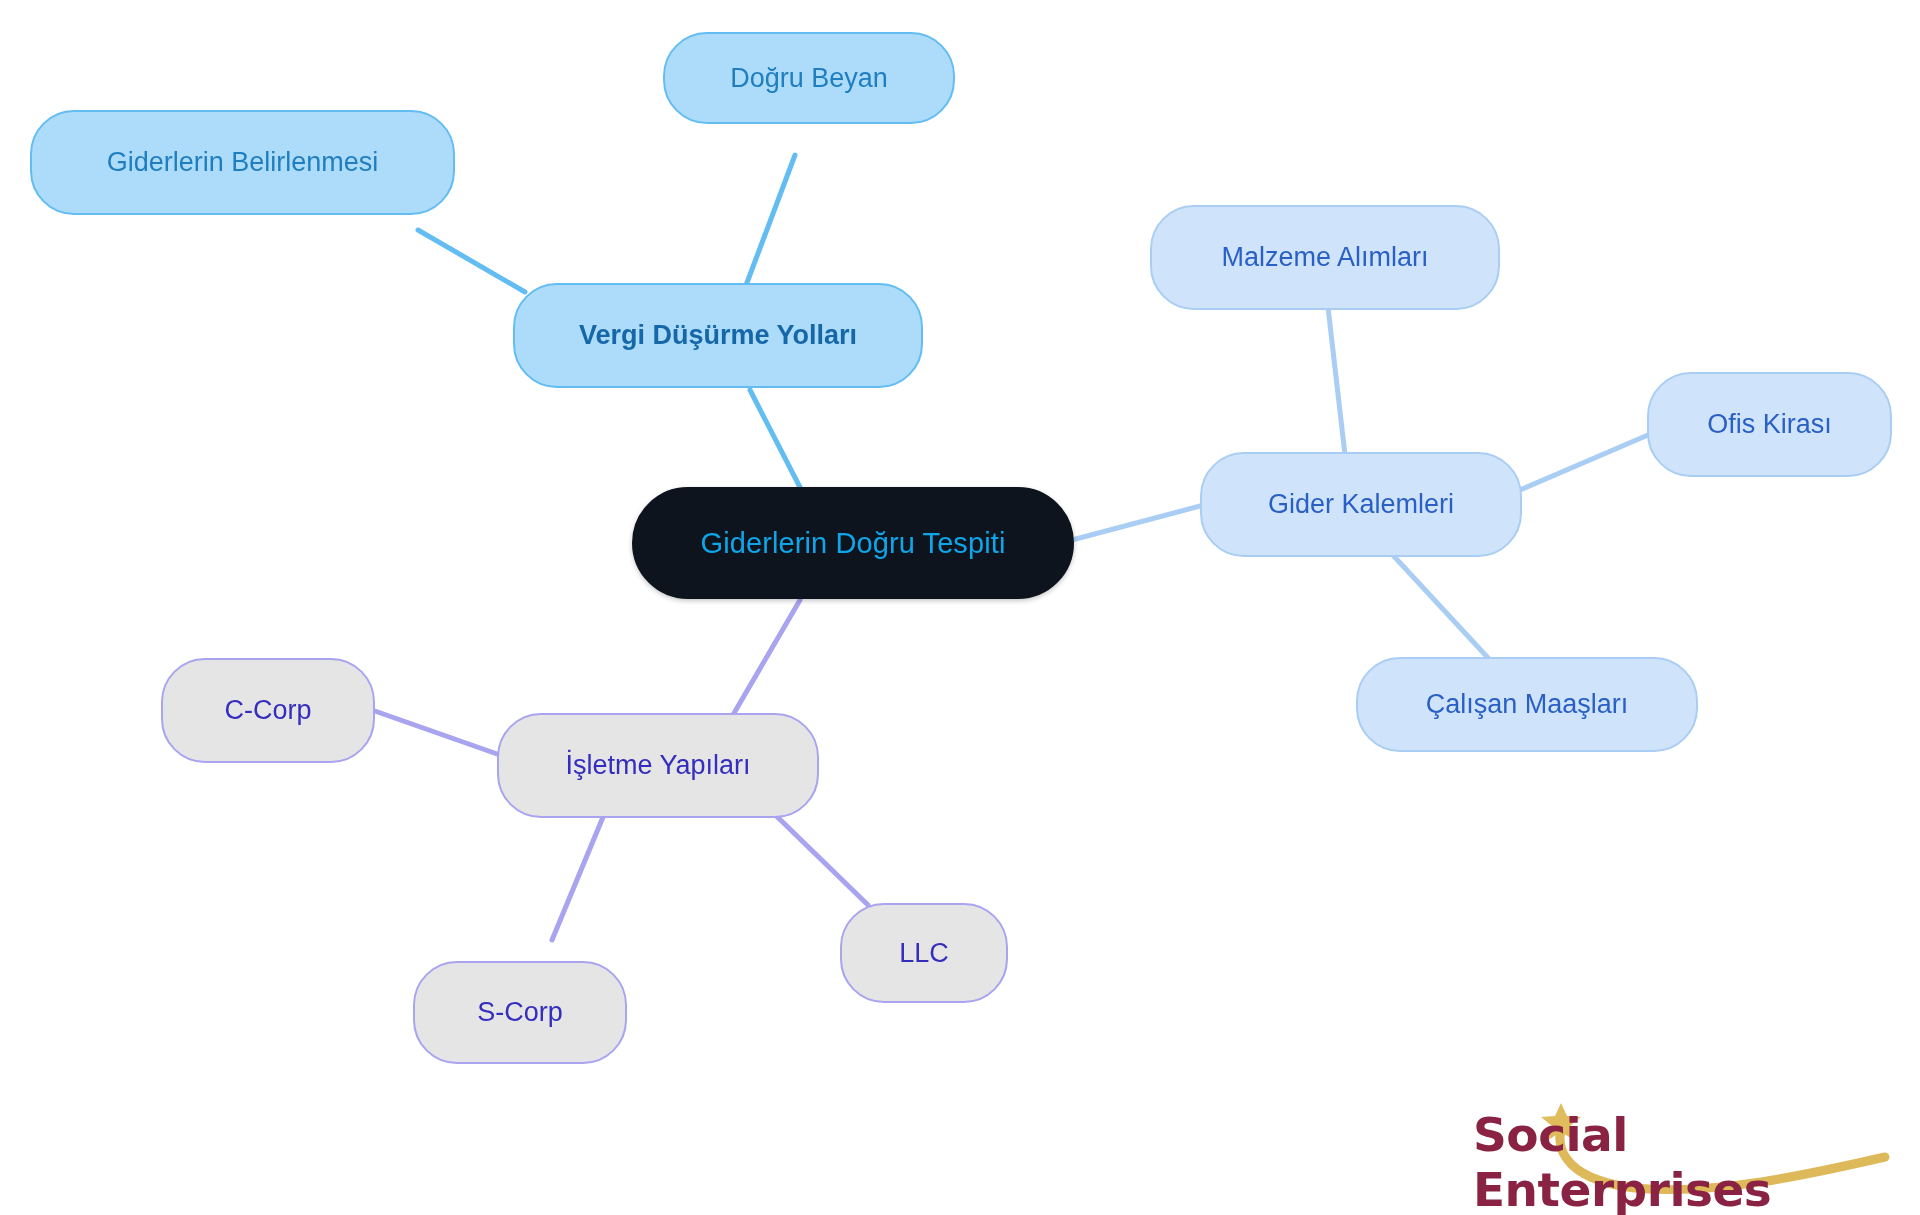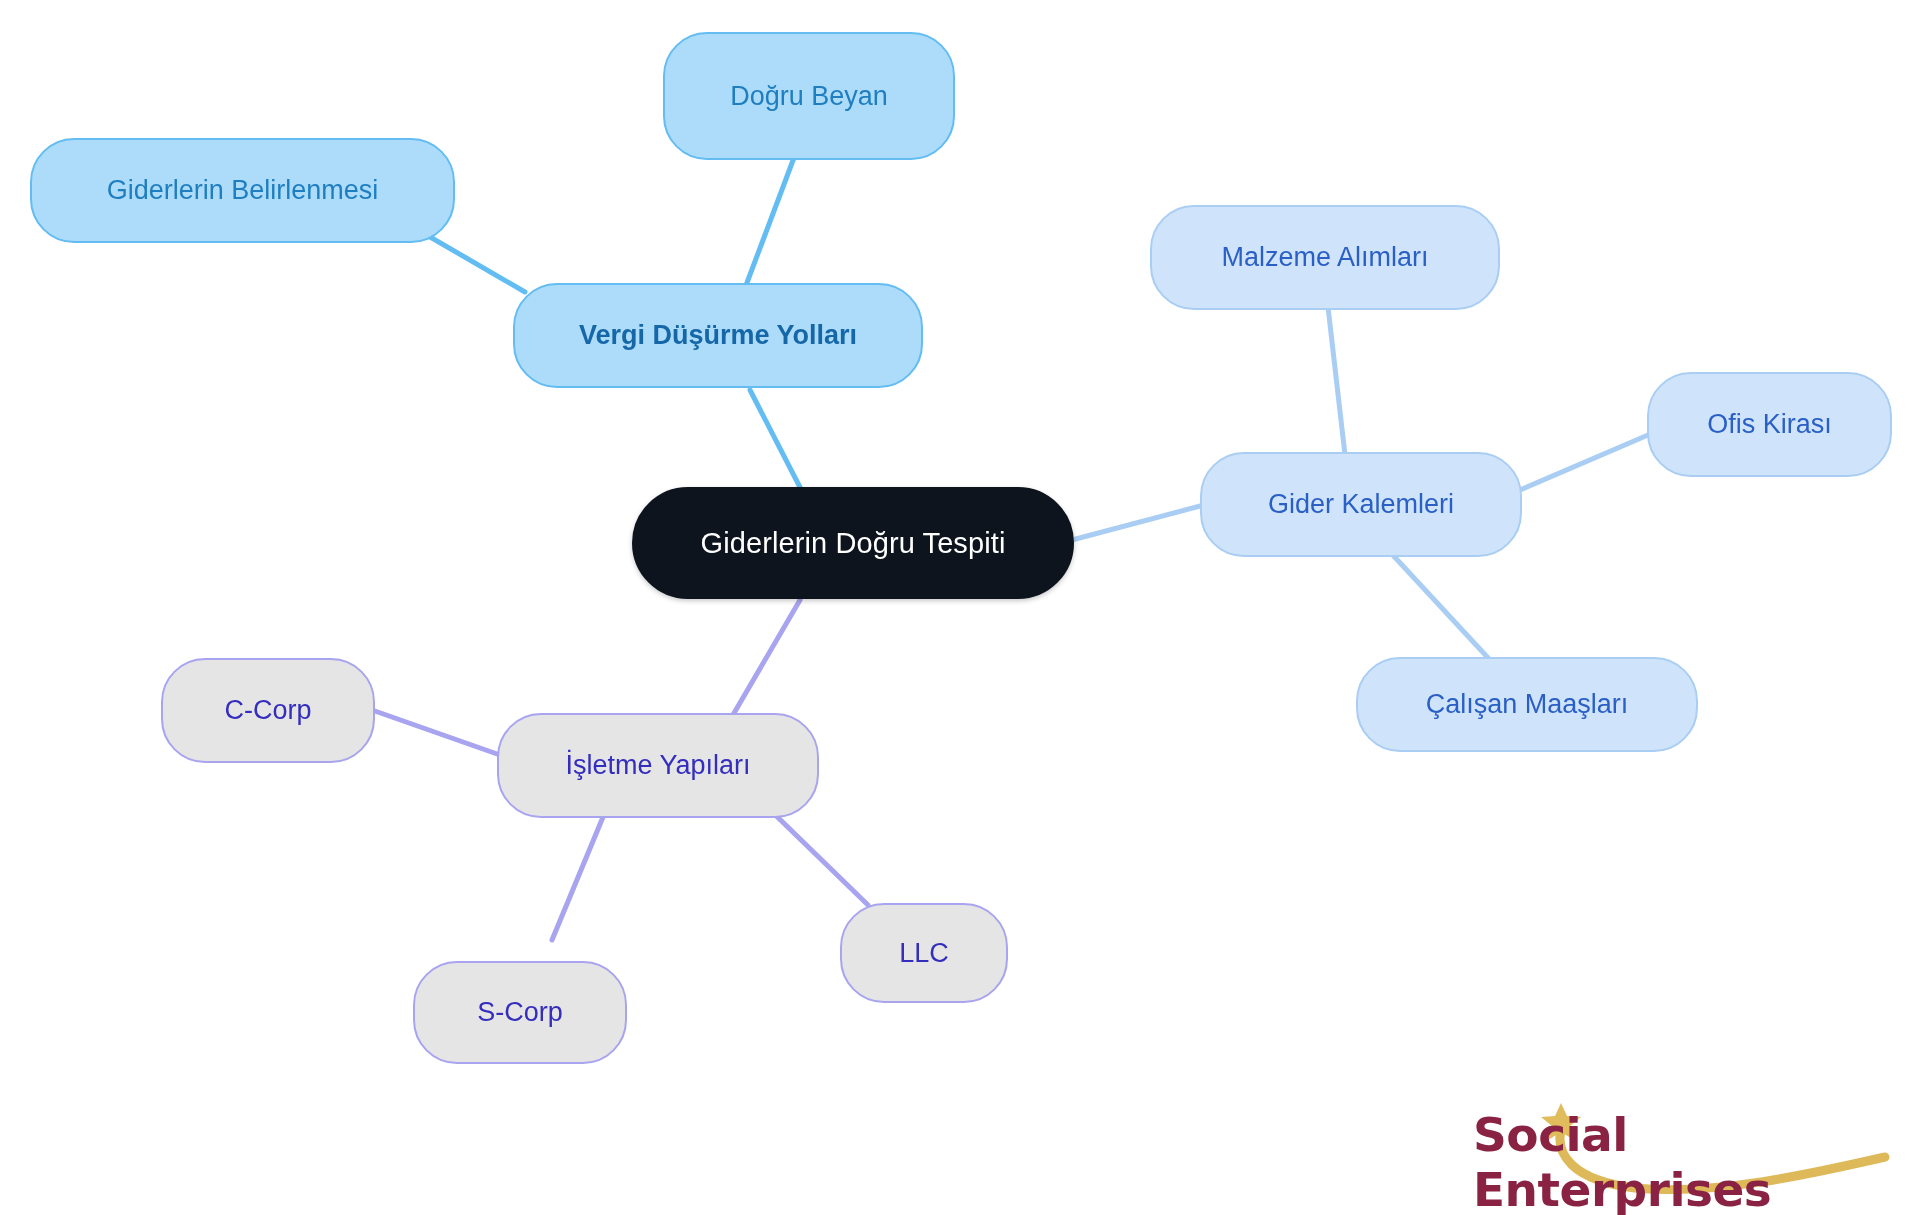--- a/index.html
+++ b/index.html
@@ -33,21 +33,21 @@
     justify-content: center;
     text-align: center;
     white-space: nowrap;
     border-style: solid;
     border-width: 2px;
     z-index: 5;
   }
   .node-root {
     background: #0d141d;
     border-color: #0d141d;
-    color: #ffffff;
+    color: #0ea5e9;
     border-radius: 56px;
     font-size: 29px;
     letter-spacing: 0.1px;
     box-shadow: 0 2px 5px rgba(0,0,0,0.22);
   }
   .node-blue-mid {
     background: #addcfb;
     border-color: #63bdf2;
     color: #1667a8;
     border-radius: 44px;
@@ -125,25 +125,25 @@
   </svg>
 
   <div class="node node-root" style="left:632px; top:487px; width:442px; height:112px;">
     <span>Giderlerin Doğru Tespiti</span>
   </div>
 
   <div class="node node-blue-mid" style="left:513px; top:283px; width:410px; height:105px;">
     <span>Vergi Düşürme Yolları</span>
   </div>
 
-  <div class="node node-blue-leaf" style="left:30px; top:110px; width:425px; height:105px;margin-top:28px;">
+  <div class="node node-blue-leaf" style="left:30px; top:110px; width:425px; height:105px;">
     <span>Giderlerin Belirlenmesi</span>
   </div>
 
-  <div class="node node-blue-leaf" style="left:663px; top:32px; width:292px; height:128px;justify-content:center;">
+  <div class="node node-blue-leaf" style="left:663px; top:32px; width:292px; height:92px;justify-content:center;">
     <span>Doğru Beyan</span>
   </div>
 
   <div class="node node-lightblue" style="left:1200px; top:452px; width:322px; height:105px;">
     <span>Gider Kalemleri</span>
   </div>
 
   <div class="node node-lightblue" style="left:1150px; top:205px; width:350px; height:105px;">
     <span>Malzeme Alımları</span>
   </div>

